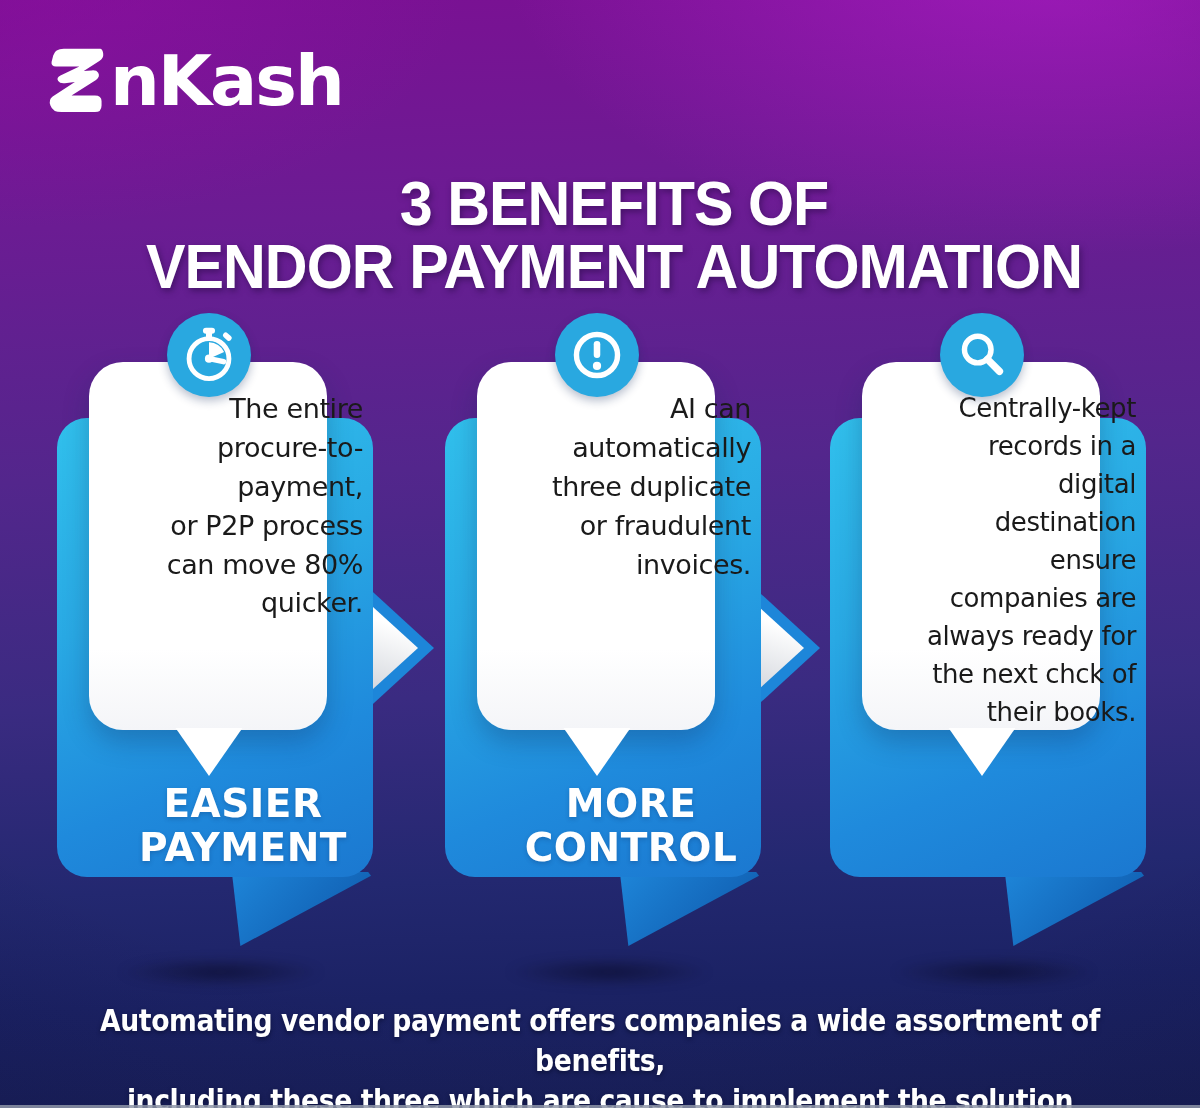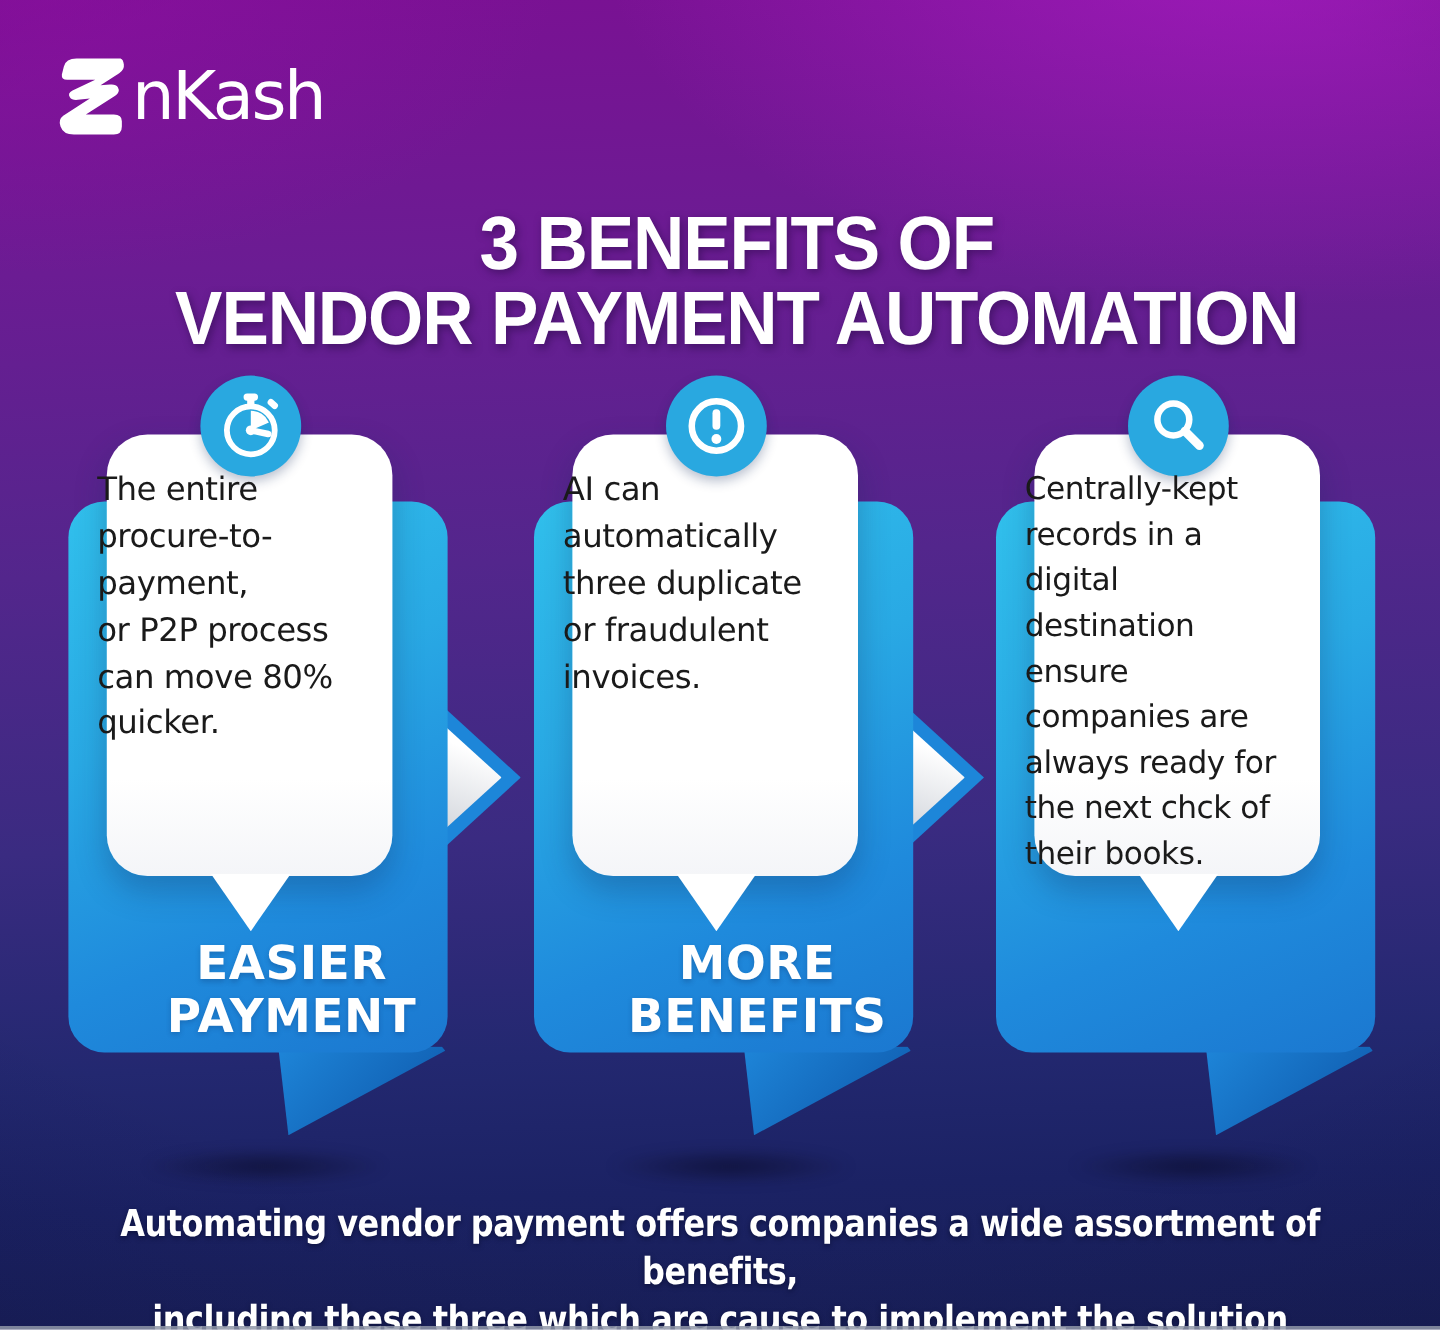--- a/index.html
+++ b/index.html
@@ -13,21 +13,21 @@
       radial-gradient(760px 430px at 2% -2%, rgba(146,14,165,.55), transparent 58%),
       radial-gradient(1500px 1000px at 50% 42%, transparent 55%, rgba(12,8,48,.35) 100%),
       linear-gradient(178deg, #7a1193 0%, #6b1c93 20%, #53268c 42%, #3a2b81 62%, #232870 78%, #1b2264 88%, #181f57 100%);
   }
   .bottom-strip { position:absolute; left:0; bottom:0; width:100%; height:3px;
     background:#8f96a8; opacity:.85; }
 
   
   .logo { position:absolute; left:46px; top:44px; display:flex; align-items:center; }
   .logo-e { width:60px; height:74px; margin-right:4px; }
-  .logo-text { color:#fff; font-weight:normal; font-size:56px; letter-spacing:-2px; line-height:74px; }
+  .logo-text { color:#fff; font-weight:bold; font-size:70px; letter-spacing:-2px; line-height:74px; }
 
   
   .title { position:absolute; left:0; top:172px; width:100%; text-align:center;
     color:#fff; font-family:"Liberation Sans",sans-serif; font-weight:bold;padding-left:28px; }
   .title-line { font-size:63px; line-height:63px; letter-spacing:-1px;
     transform:scaleX(.94); transform-origin:50% 50%;
     text-shadow:2px 3px 7px rgba(40,10,70,.55); }
 
   
   .card { position:absolute; top:300px; width:316px; height:680px; }
@@ -49,22 +49,22 @@
     border-radius:34px; z-index:3;
     box-shadow:0 12px 26px rgba(18,40,90,.28); }
   .white-tail { position:absolute; left:108px; top:428px; width:88px; height:48px;
     background:#fff; clip-path:polygon(12% 0, 88% 0, 50% 100%); z-index:3; }
 
   .icon-circle { position:absolute; left:110px; top:13px; width:84px; height:84px;
     border-radius:50%; z-index:4; background:var(--icon-blue,#29a8e0);
     box-shadow:0 4px 10px rgba(15,40,90,.30);
     display:flex; align-items:center; justify-content:center; }
 
-  .card-body { position:absolute; left:24px; top:62px; width:270px; padding-top:28px;
-    z-index:4; color:#1a1a1a; text-align:left; white-space:pre-line;
+  .card-body { position:absolute; left:36px; top:62px; width:270px; padding-top:28px;
+    z-index:4; color:#1a1a1a; text-align:right; white-space:pre-line;
     font-size:27px; line-height:1.44; letter-spacing:-.4px; }
   .card3 .card-body { font-size:26px; line-height:1.46; }
 
   .card-label { position:absolute; left:0; top:482px; width:372px; z-index:4;
     color:#fff; font-weight:bold; font-size:39px; line-height:44px;
     text-align:center; white-space:pre-line; letter-spacing:.5px;
     text-shadow:0 2px 4px rgba(10,40,90,.25); }
 
   
   .arrow { position:absolute; top:582px; width:72px; height:132px; z-index:1; }
@@ -140,21 +140,21 @@
         <rect x="21.3" y="12.5" width="5.4" height="14" rx="2.7" fill="#fff"></rect>
         <circle cx="24" cy="33" r="3.4" fill="#fff"></circle>
       </svg>
     </div>
     <div class="card-body">AI can
 automatically
 three duplicate
 or fraudulent
 invoices.</div>
     <div class="card-label">MORE
-BENEFITS</div>
+CONTROL</div>
   </div>
 
   <div class="card card3">
     <div class="card-shadow"></div>
     <div class="blue-tail"></div>
     <div class="blue-rect"></div>
     <div class="white-bubble"></div>
     <div class="white-tail"></div>
     <div class="icon-circle">
       <svg class="icon-svg" width="58" height="58" viewBox="0 0 48 48">

